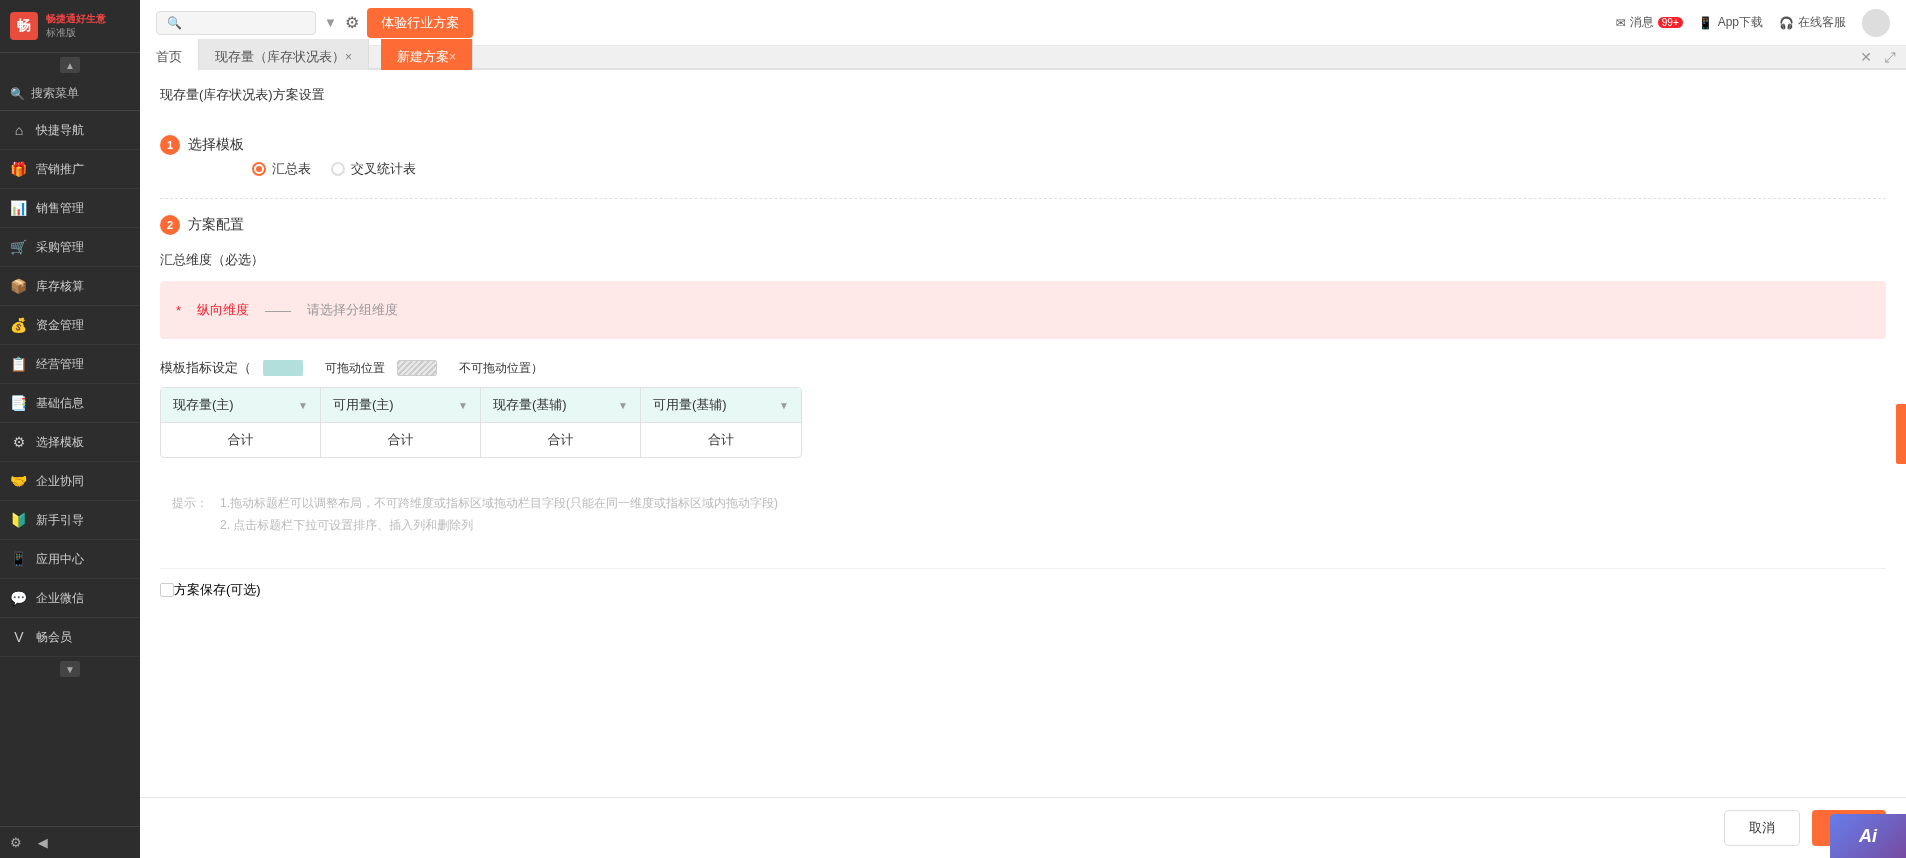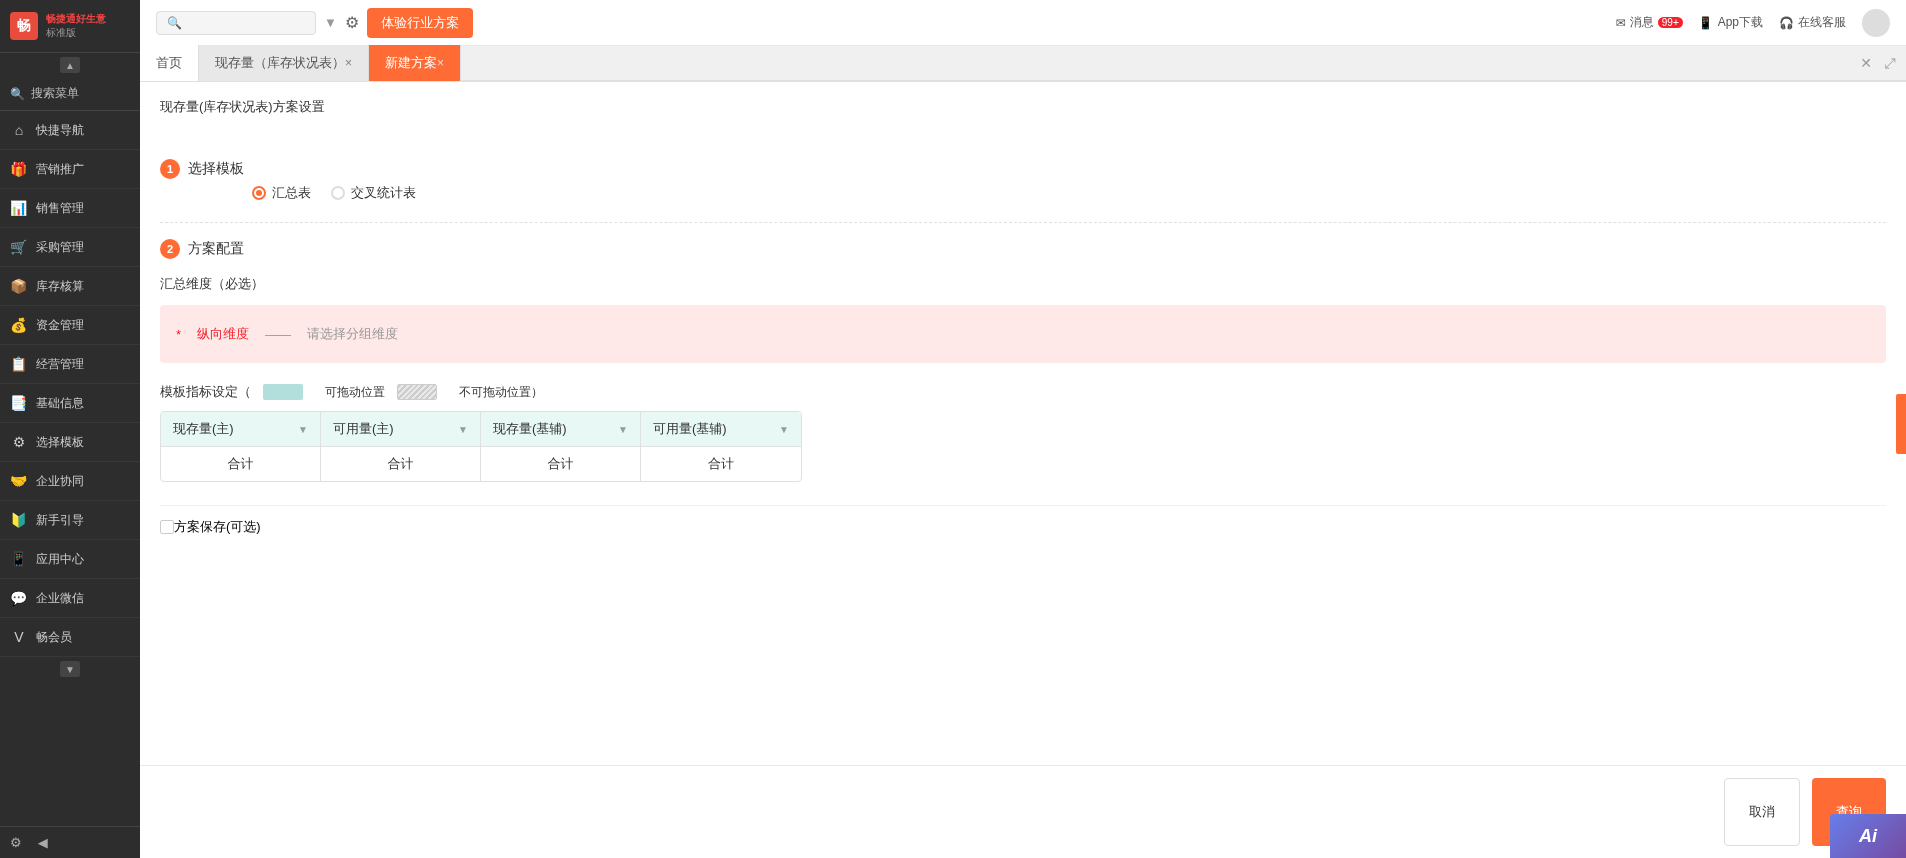--- a/index.html
+++ b/index.html
@@ -170,36 +170,37 @@
       border-radius: 50%;
     }
 
     
     .tabs-bar {
       background: #f0f0f0;
       display: flex;
       align-items: center;
       padding: 0;
       border-bottom: 2px solid #e0e0e0;
-      height: 36px;
+      height: 24px;
     }
     .tab {
       padding: 0 16px;
       height: 36px;
       display: flex;
       align-items: center;
       cursor: pointer;
       font-size: 13px;
       color: #555;
       background: #e8e8e8;
       border-right: 1px solid #ddd;
     }
     .tab.active {
       background: #ff6b35;
       color: white;
+      margin-left: 12px;
     }
     .tab-close {
       font-size: 12px;
       cursor: pointer;
       opacity: 0.7;
     }
     .tab-home {
       padding: 0 16px;
       height: 36px;
       display: flex;
@@ -215,21 +216,21 @@
     .page-area {
       flex: 1;
       background: white;
       overflow-y: auto;
       padding: 16px 20px;
       position: relative;
     }
     .page-title {
       font-size: 13px;
       color: #333;
-      margin-bottom: 20px;
+      margin-bottom: 8px;
     }
 
     
     .section {
       margin-bottom: 20px;
     }
     .section-header {
       display: flex;
       align-items: center;
       gap: 8px;
@@ -421,21 +422,21 @@
     
     .footer-bar {
       background: white;
       border-top: 1px solid #e8e8e8;
       padding: 12px 20px;
       display: flex;
       justify-content: flex-end;
       gap: 12px;
     }
     .btn-cancel {
-      padding: 24px 24px;
+      padding: 8px 24px;
       border: 1px solid #ddd;
       background: white;
       border-radius: 4px;
       cursor: pointer;
       font-size: 13px;
       color: #333;
     }
     .btn-query {
       padding: 8px 24px;
       border: none;
@@ -706,20 +707,24 @@
             </div>
           <div class="stats-row" id="stats-row">
               <div class="stats-cell">合计</div>
               <div class="stats-cell">合计</div>
               <div class="stats-cell">合计</div>
               <div class="stats-cell">合计</div>
             </div>
         </div>
       </div>
 
+      <div class="tips-section">
+        <div class="tip-text">提示：　1.拖动标题栏可以调整布局，不可跨维度或指标区域拖动栏目字段(只能在同一维度或指标区域内拖动字段)</div>
+        <div class="tip-text">　　　　2. 点击标题栏下拉可设置排序、插入列和删除列</div>
+      </div>
     </div>
 
     <div class="save-option">
       <div class="checkbox"></div>
       <span>方案保存(可选)</span>
     </div>
 
     <div class="right-scroll"></div>
   </div>
 

